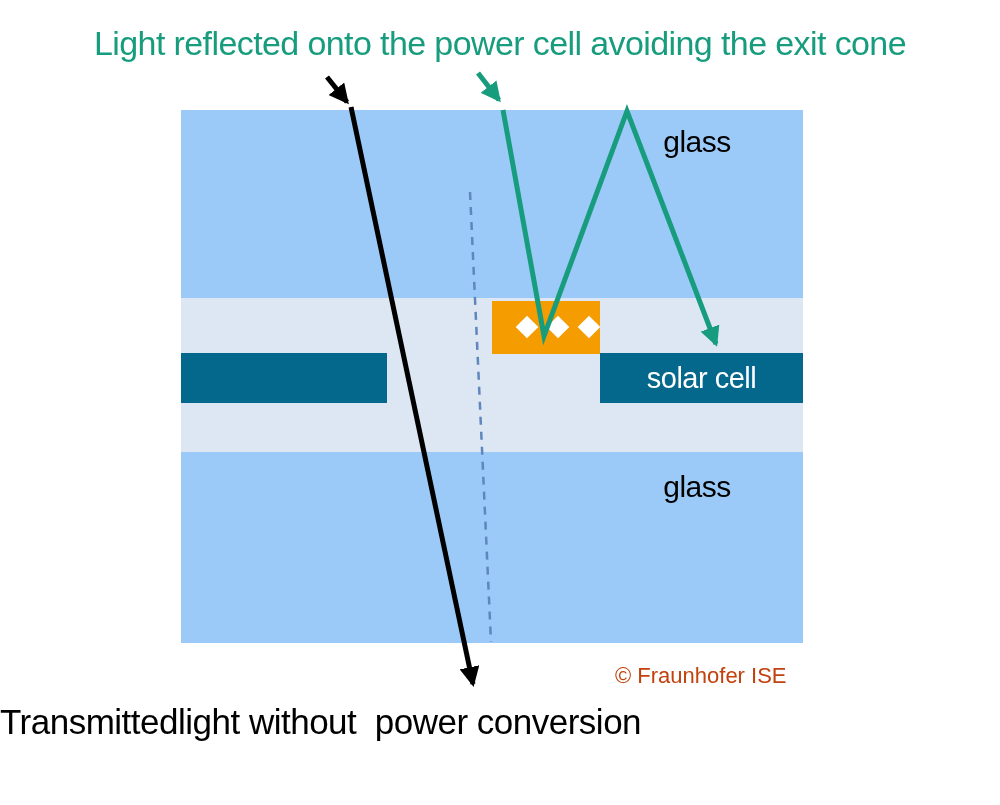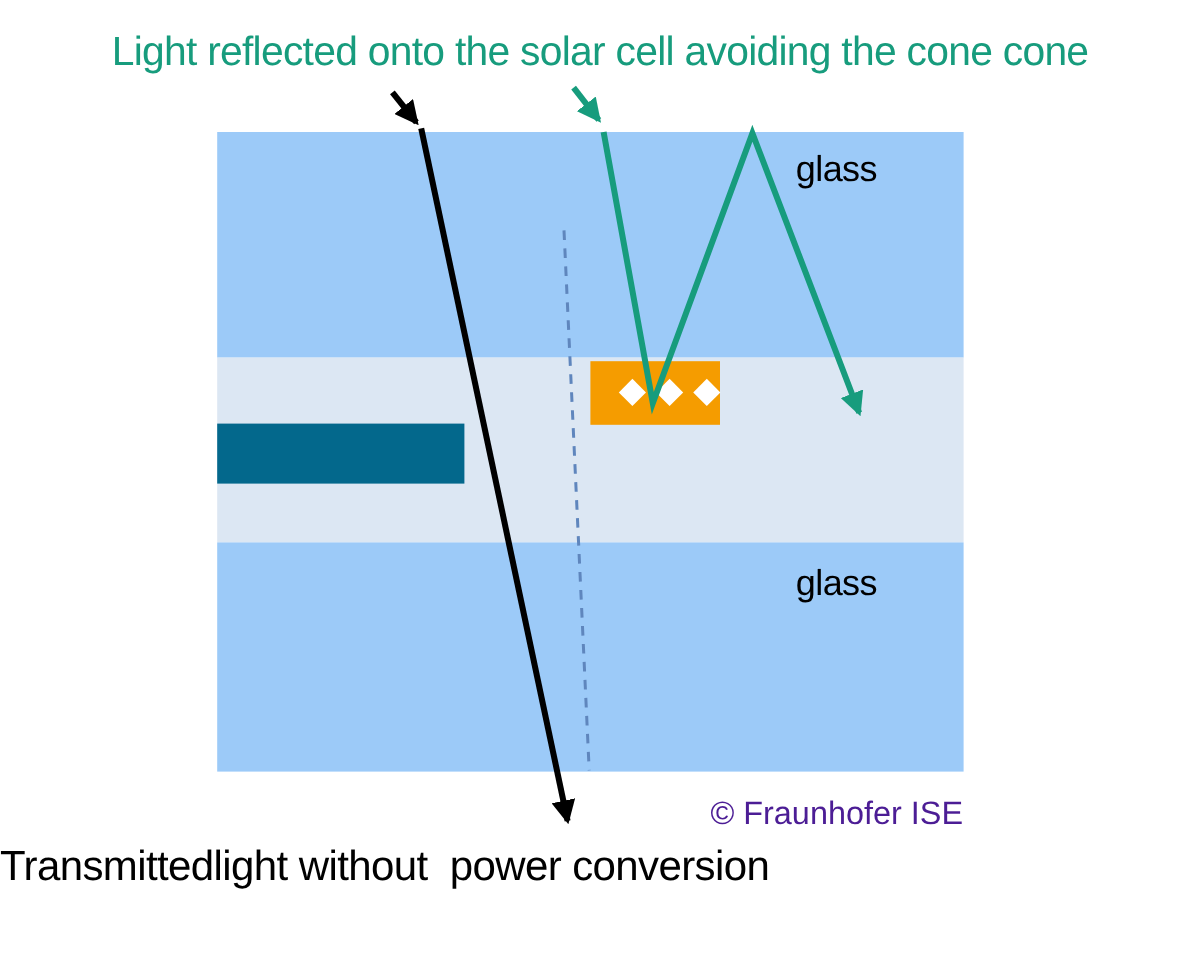--- a/index.html
+++ b/index.html
@@ -85,58 +85,61 @@
   .d3 { left: 89px; }
   
   #arrows {
     position: absolute;
     left: 0; top: 0;
     width: 1000px; height: 805px;
     pointer-events: none;
   }
   .copyright {
     position: absolute;
-    left: 592px;
+    left: 615px;
     top: 663px;
-    font-size: 27px;
-    color: #4c1d95;
+    font-size: 22px;
+    color: #c2410c;
     white-space: pre;
   }
   .caption {
     position: absolute;
     top: 702px;
     left: 0;
     width: 100%;
     text-align: left;
     font-size: 35px;
     letter-spacing: -0.5px;
     color: #000000;
     white-space: pre;
   }
 </style>
 </head>
 <body>
 
 <div id="canvas">
 
-  <div class="title">Light reflected onto the solar cell avoiding the cone cone</div>
+  <div class="title">Light reflected onto the power cell avoiding the exit cone</div>
 
   <div id="module">
     <div class="layer glass-top"></div>
     <div class="layer encapsulant"></div>
     <div class="layer glass-bottom"></div>
 
     <div class="cell cell-left"></div>
 
     <div class="reflector">
       <span class="diamond d1"></span>
       <span class="diamond d2"></span>
       <span class="diamond d3"></span>
     </div>
 
+    <div class="cell cell-right">
+      <span class="cell-label">solar cell</span>
+    </div>
 
     <div class="layer-label label-glass-top">glass</div>
     <div class="layer-label label-glass-bottom">glass</div>
   </div>
 
   <svg id="arrows" viewBox="0 0 1000 805" xmlns="http://www.w3.org/2000/svg">
     <defs>
       <marker id="ah-black" viewBox="0 0 10 10" refX="8.5" refY="5" markerWidth="4" markerHeight="4" orient="auto-start-reverse">
         <path d="M0,0 L10,5 L0,10 Z" fill="#000000"></path>
       </marker>

